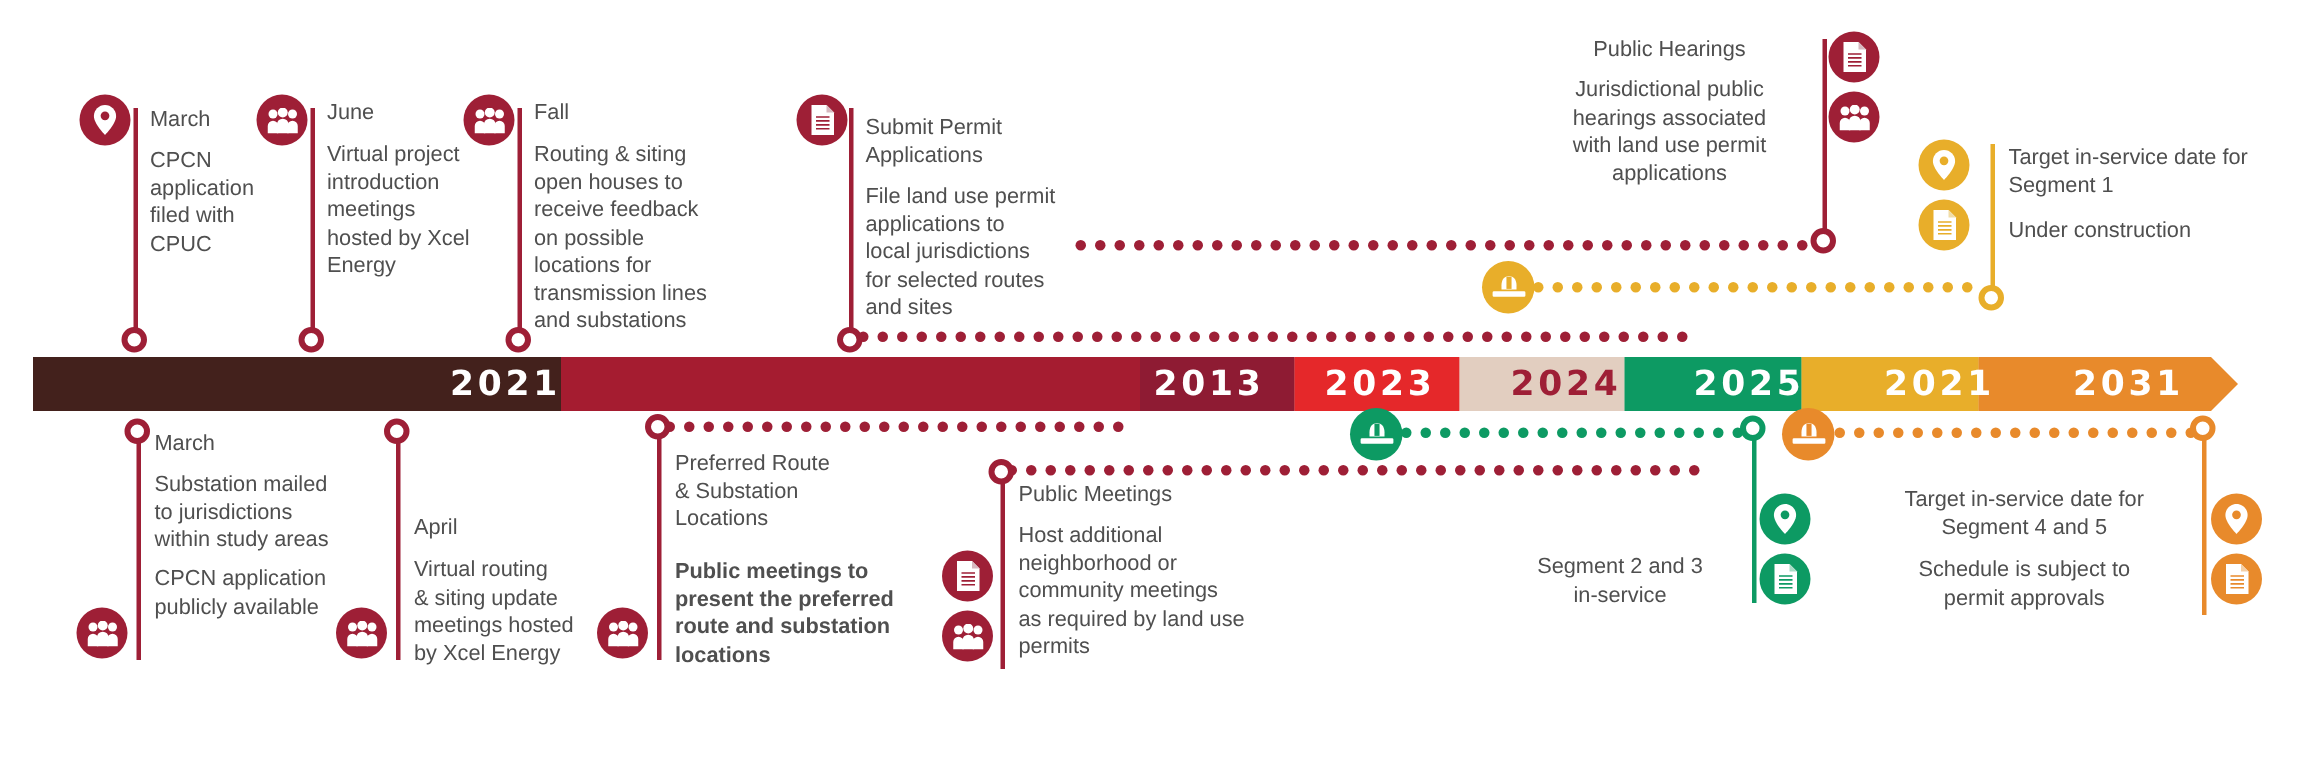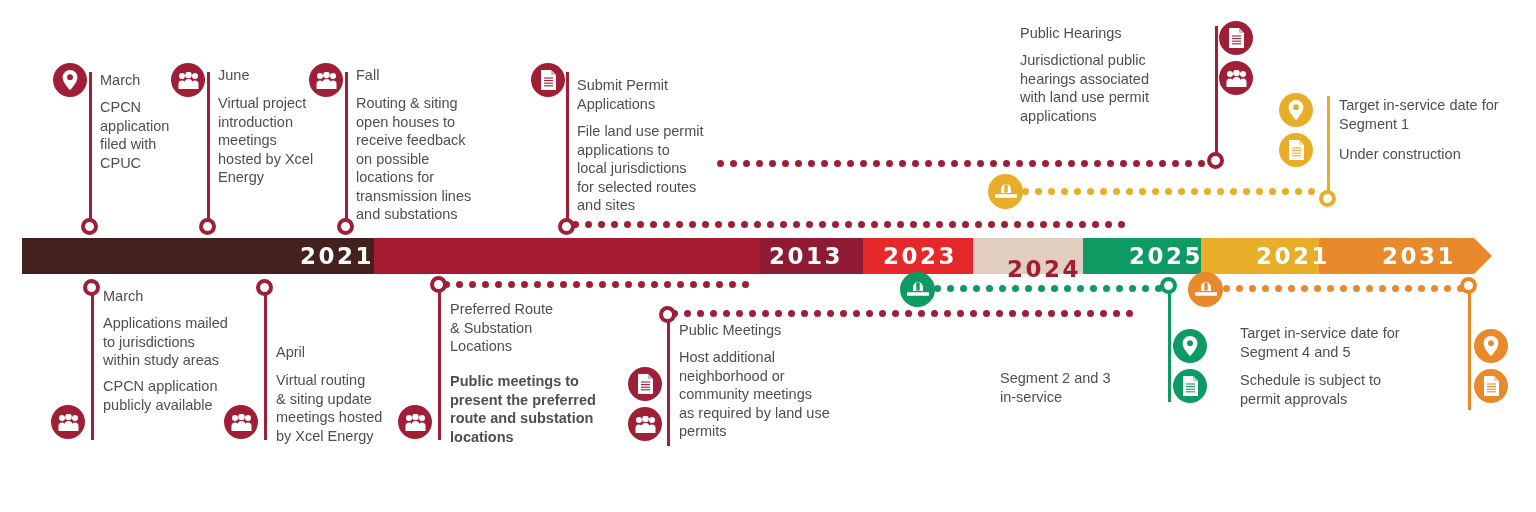--- a/index.html
+++ b/index.html
@@ -45,21 +45,21 @@
     background: #ffffff;
     border: 4.5px solid #9e1f36;
   }
   .txt {
     position: absolute;
     font-size: 14.5px;
     line-height: 1.28;
     color: #4f4f4f;
     white-space: pre-line;
   }
-  .txt.right { text-align: left; }
+  .txt.right { text-align: center; }
 
   
   .ico {
     position: absolute;
     width: 34px; height: 34px;
     border-radius: 50%;
     display: flex; align-items: center; justify-content: center;
   }
   .ico.halo::after {
     content: "";
@@ -108,21 +108,21 @@
     <rect x="1201" y="238" width="118" height="36" fill="#E8AE2A"></rect>
     <polygon points="1319,238 1337,256 1319,274" fill="#E8AE2A"></polygon>
 
     <rect x="1319" y="238" width="155" height="36" fill="#E88A2B"></rect>
     <polygon points="1474,238 1492,256 1474,274" fill="#E88A2B"></polygon>
   </svg>
 
   <div class="yearlabel" style="left:300px;top:245px;">2021</div>
   <div class="yearlabel" style="left:769px;top:245px;">2013</div>
   <div class="yearlabel" style="left:883px;top:245px;">2023</div>
-  <div class="yearlabel dark" style="left:1007px;top:245px;margin-top:13px;">2024</div>
+  <div class="yearlabel dark" style="left:1007px;top:245px;">2024</div>
   <div class="yearlabel" style="left:1129px;top:245px;">2025</div>
   <div class="yearlabel" style="left:1256px;top:245px;">2021</div>
   <div class="yearlabel" style="left:1382px;top:245px;">2031</div>
 
   <div class="dots" style="left:717px;top:160px;width:498px;">
       <i style="left:0px;background:#9e1f36;"></i>
       <i style="left:13px;background:#9e1f36;"></i>
       <i style="left:26px;background:#9e1f36;"></i>
       <i style="left:39px;background:#9e1f36;"></i>
       <i style="left:52px;background:#9e1f36;"></i>
@@ -486,21 +486,21 @@
       <svg width="21" height="17" viewBox="0 0 21 17">
           <circle cx="4" cy="4" r="3" fill="#fff"></circle>
           <circle cx="10.5" cy="3" r="3.3" fill="#fff"></circle>
           <circle cx="17" cy="4" r="3" fill="#fff"></circle>
           <path d="M0.5 17v-5a3.5 3.5 0 0 1 7 0v5z" fill="#fff"></path>
           <path d="M13.5 17v-5a3.5 3.5 0 0 1 7 0v5z" fill="#fff"></path>
           <path d="M6.6 17V11a3.9 3.9 0 0 1 7.8 0v6z" fill="#fff"></path>
         </svg>
     </div>
     <div class="txt" style="left:103px;top:287px;width:140px;">March</div>
-    <div class="txt" style="left:103px;top:314px;width:140px;">Applications mailed
+    <div class="txt" style="left:103px;top:314px;width:140px;">Substation mailed
 to jurisdictions
 within study areas</div>
     <div class="txt" style="left:103px;top:377px;width:140px;">CPCN application
 publicly available</div>
   </div>
 
   <div class="item">
     <div class="stem" style="left:264px;top:288px;height:152px;background:#9e1f36;"></div>
     <div class="knob" style="left:256px;top:279px;border-color:#9e1f36;"></div>
     <div class="ico halo" style="left:224px;top:405px;background:#9e1f36;">

